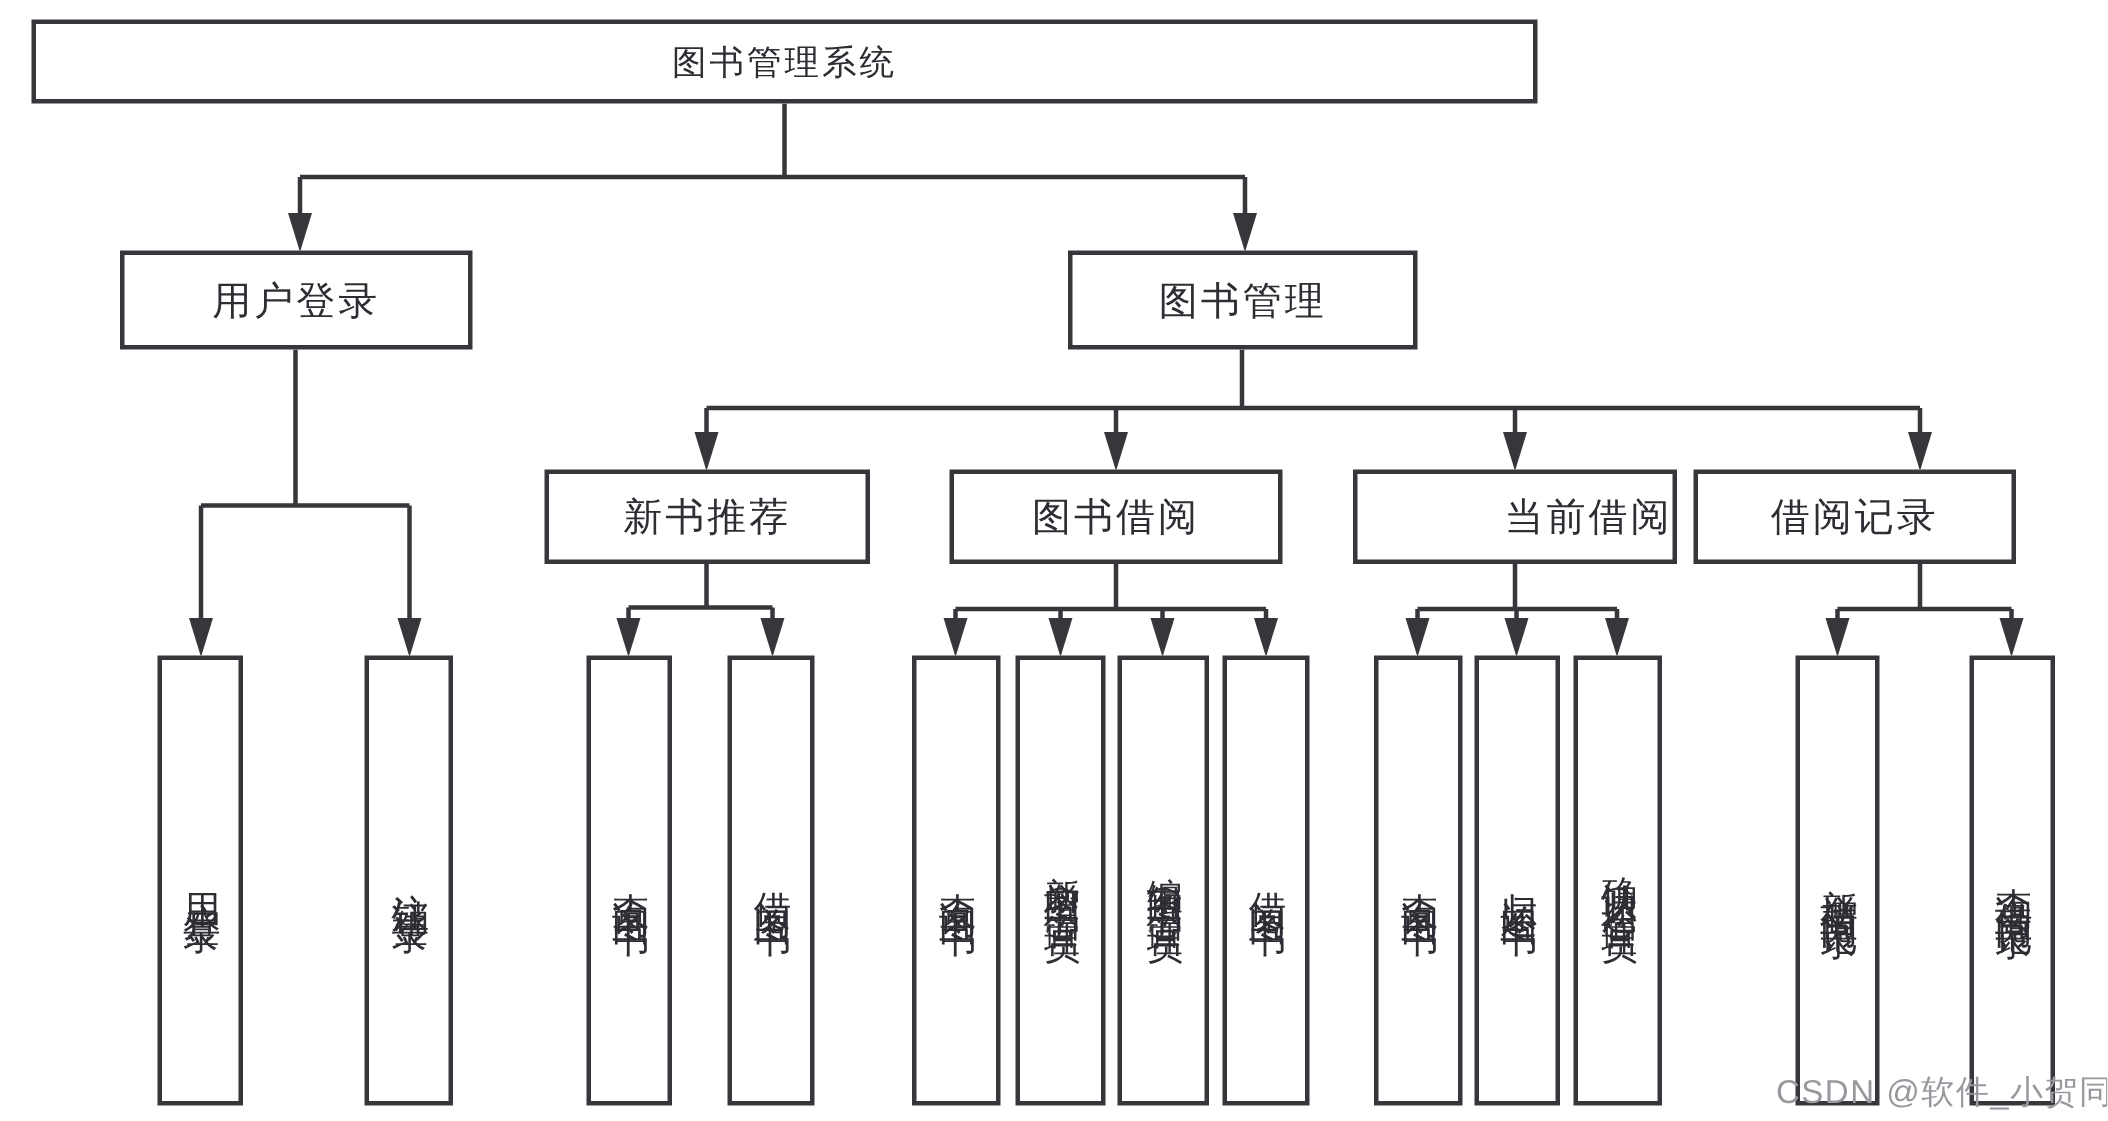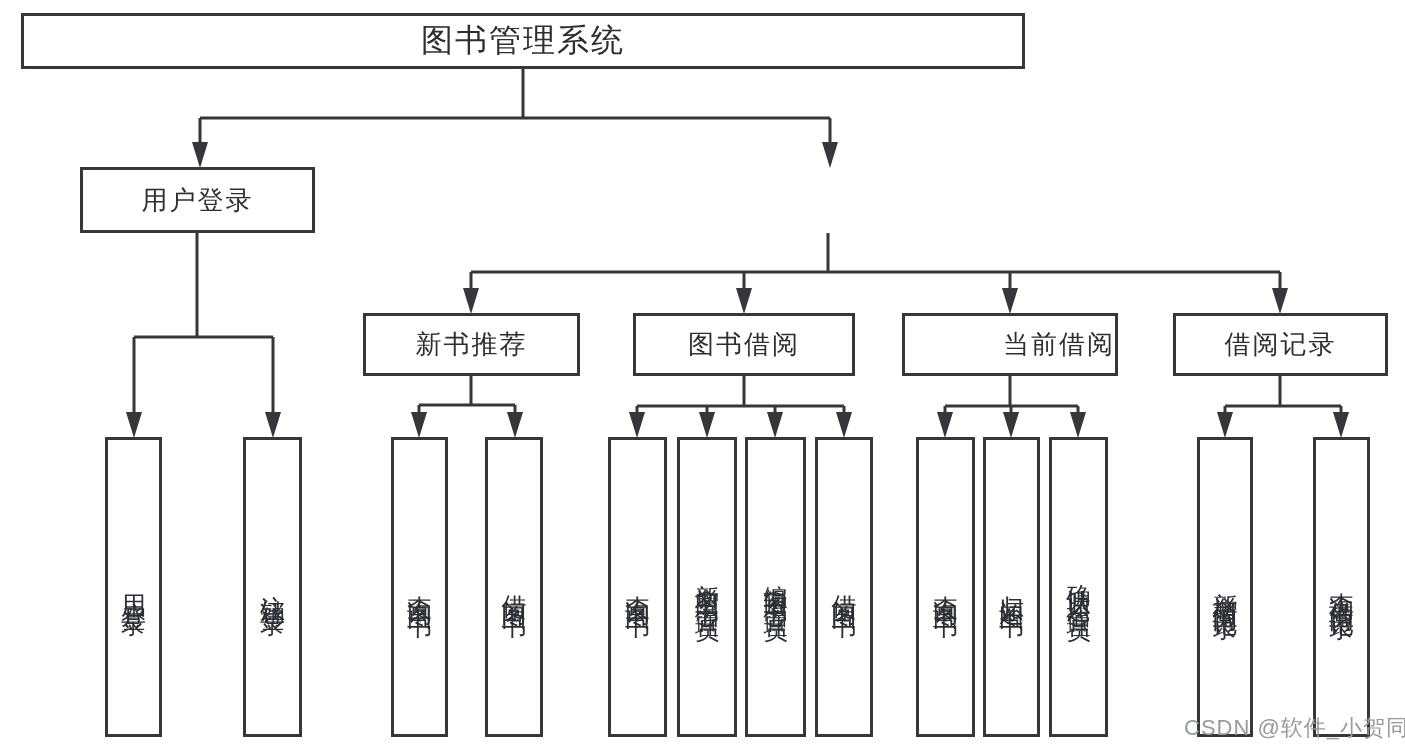--- a/index.html
+++ b/index.html
@@ -31,21 +31,21 @@
     justify-content: center;
     color: #2c2e33;
     z-index: 1;
   }
   .node.h span {
     font-size: 26px;
     letter-spacing: 2px;
     white-space: nowrap;
   }
   .node.root span {
-    font-size: 32px;
+    font-size: 23px;
   }
   .node.v span {
     writing-mode: vertical-rl;
     text-orientation: mixed;
     font-size: 25px;
     line-height: 1;
     letter-spacing: 6px;
     white-space: nowrap;
   }
   .node.v.mid span {
@@ -112,31 +112,34 @@
     </g>
   </svg>
 
   <div class="node h root" style="left:21px; top:13px; width:1004px; height:56px;">
     <span>图书管理系统</span>
   </div>
 
   <div class="node h" style="left:80px; top:167px; width:235px; height:66px;">
     <span>用户登录</span>
   </div>
+  <div class="node h" style="left:712px; top:167px; width:233px; height:66px;">
+    <span>图书管理</span>
+  </div>
 
   <div class="node h" style="left:633px; top:313px; width:222px; height:63px;">
     <span>图书借阅</span>
   </div>
   <div class="node h" style="left:363px; top:313px; width:217px; height:63px;">
     <span>新书推荐</span>
   </div>
   <div class="node h" style="left:902px; top:313px; width:216px; height:63px;justify-content:flex-end;">
     <span>当前借阅</span>
   </div>
-  <div class="node h" style="left:1173px; top:313px; width:215px; height:63px;">
+  <div class="node h" style="left:1129px; top:313px; width:215px; height:63px;">
     <span>借阅记录</span>
   </div>
 
   <div class="node v" style="left:105px; top:437px; width:57px; height:300px;">
     <span>用户登录</span>
   </div>
   <div class="node v" style="left:243px; top:437px; width:59px; height:300px;">
     <span>注销登录</span>
   </div>
 

